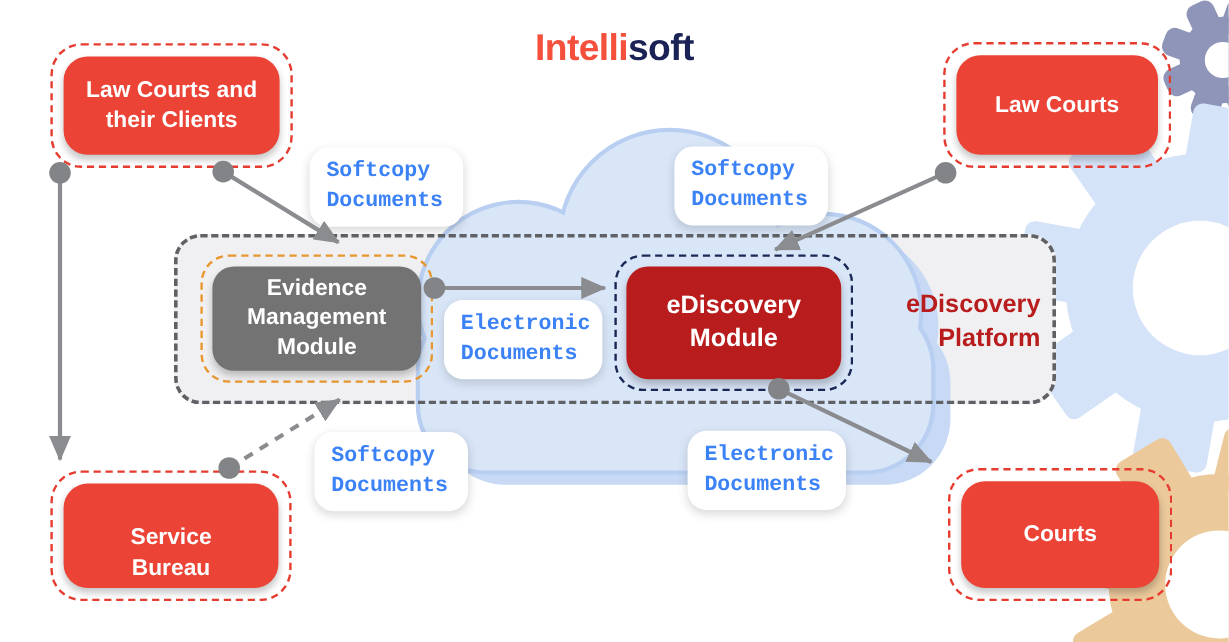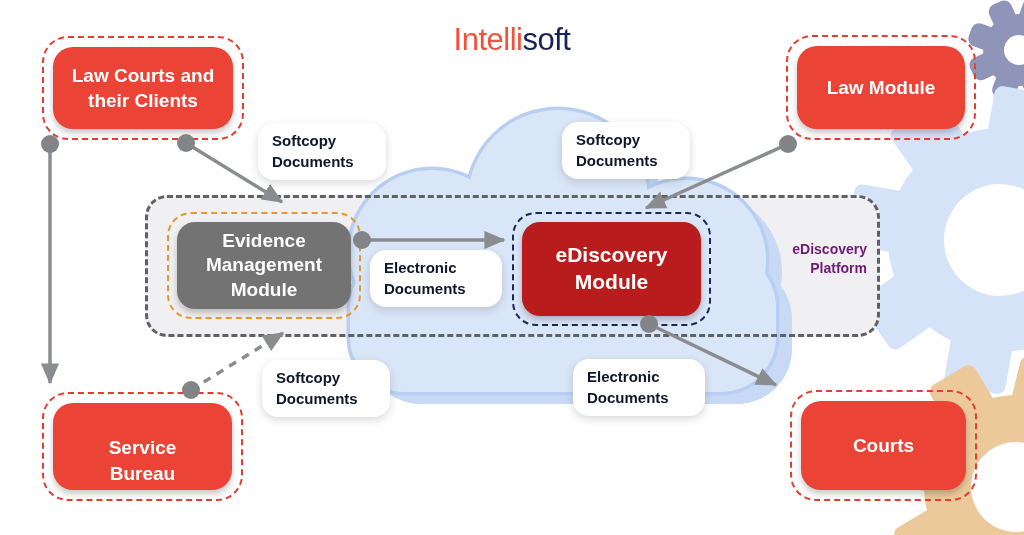--- a/index.html
+++ b/index.html
@@ -34,33 +34,33 @@
   #node-edm{left:512px;top:212px;width:199px;height:114px;border:2px dashed #1b2755;}
   #node-edm .module-inner{background:#b91c1c;}
   .module-inner{
     width:100%;height:100%;border-radius:18px;display:flex;align-items:center;justify-content:center;
     text-align:center;color:#fff;font-weight:bold;font-size:19px;line-height:1.28;
     box-shadow:0 4px 6px rgba(0,0,0,.22);
   }
   #node-edm .module-inner{font-size:21px;}
 
   #platform-label{
-    left:735px;top:240px;width:132px;text-align:right;color:#701a75;
-    font-weight:bold;font-size:14px;line-height:1.33;
+    left:735px;top:240px;width:132px;text-align:right;color:#b91c1c;
+    font-weight:bold;font-size:21px;line-height:1.33;
   }
 
   
   .pill{
     position:absolute;background:#fff;border-radius:16px;padding:8px 14px;
-    box-shadow:0 3px 8px rgba(60,64,67,.20);color:#0f172a;font-size:15px;
-    font-weight:600;line-height:1.38;width:100px;
+    box-shadow:0 3px 8px rgba(60,64,67,.20);color:#3b82f6;font-size:18px;
+    font-weight:600;line-height:1.38;width:100px;font-family:Liberation Mono, monospace;
   }
 
   #logo{
-    left:0;right:0;top:22px;text-align:center;font-weight:normal;font-size:31px;
+    left:0;right:0;top:22px;text-align:center;font-weight:bold;font-size:31px;
     letter-spacing:-0.5px;
   }
   #logo .p1{color:#f4503c;}
   #logo .p2{color:#1b2256;}
 
   .lbl{display:inline-block;}
 </style>
 </head>
 <body>
 
@@ -146,21 +146,21 @@
   </div>
 
   <div class="entity" style="left:42px;top:36px;width:202px;height:104px;">
     <div class="entity-inner">
       <span class="lbl" style="max-width:152px;">Law Courts and their Clients</span>
     </div>
   </div>
 
   <div class="entity" style="left:786px;top:35px;width:190px;height:105px;">
     <div class="entity-inner">
-      <span class="lbl">Law Module</span>
+      <span class="lbl">Law Courts</span>
     </div>
   </div>
 
   <div class="entity" style="left:42px;top:392px;width:201px;height:109px;">
     <div class="entity-inner">
       <span class="lbl" style="max-width:100px;margin-top:28px;">Service Bureau</span>
     </div>
   </div>
 
   <div class="entity" style="left:790px;top:390px;width:187px;height:111px;">

